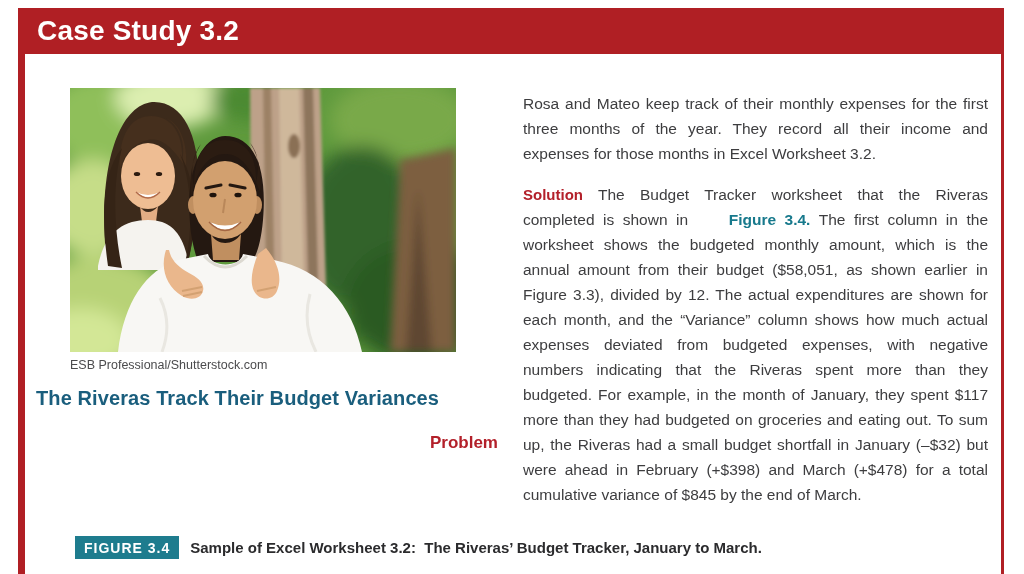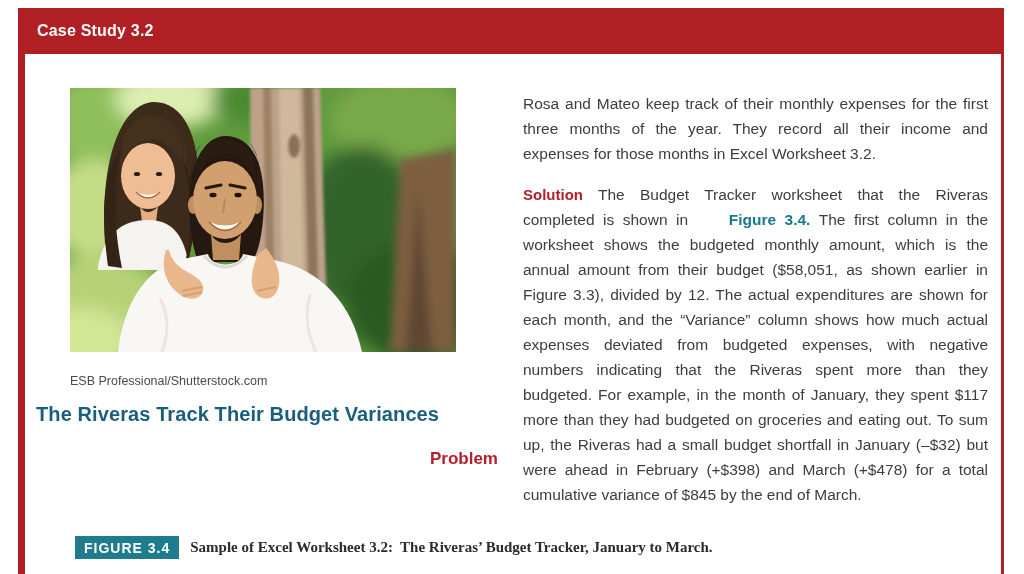--- a/index.html
+++ b/index.html
@@ -10,27 +10,27 @@
   }
   .rule{position:absolute;background:#B01F24;}
   .rule-left{left:18px;top:8px;width:7px;height:566px;}
   .rule-right{left:1001px;top:8px;width:3px;height:566px;}
   .header-bar{
     position:absolute;left:18px;top:8px;width:986px;height:46px;
     background:#B01F24;display:flex;align-items:center;box-sizing:border-box;
     padding-left:19px;
   }
   .header-bar .title{
-    color:#ffffff;font-size:16px;font-weight:bold;letter-spacing:0.2px;
+    color:#ffffff;font-size:28px;font-weight:bold;letter-spacing:0.2px;
   }
   .left-col{position:absolute;left:36px;top:88px;width:462px;}
   .photo-wrap{margin-left:34px;width:386px;height:264px;overflow:hidden;}
   .photo-wrap svg{display:block;}
   .photo-credit{
-    margin-left:34px;margin-top:22px;font-size:12.5px;color:#4B4B4D;
+    margin-left:34px;margin-top:6px;font-size:12.5px;color:#4B4B4D;
   }
   .section-title{
     margin-top:15px;font-size:20px;font-weight:bold;color:#1A5E7D;
     letter-spacing:0.1px;
   }
   .red-label{
     font-size:17px;font-weight:bold;color:#B3202A;
   }
   .problem-label{margin-top:23px;text-align:right;}
   .body-text{
@@ -47,21 +47,20 @@
   .figure-row{
     position:absolute;left:75px;top:536px;display:flex;align-items:center;
   }
   .figure-badge{
     background:#1E7C8E;color:#ffffff;font-weight:bold;font-size:14px;
     letter-spacing:1px;padding:4px 9px 3px 9px;line-height:16px;
   }
   .figure-caption{
     margin-left:11px;font-size:15px;font-weight:bold;color:#2B2B2D;
     white-space:pre-wrap;
-    font-family:Liberation Serif, serif;
   }
 </style>
 </head>
 <body>
 
 <div class="rule rule-left"></div>
 <div class="rule rule-right"></div>
 
 <div class="header-bar">
   <span class="title">Case Study 3.2</span>

